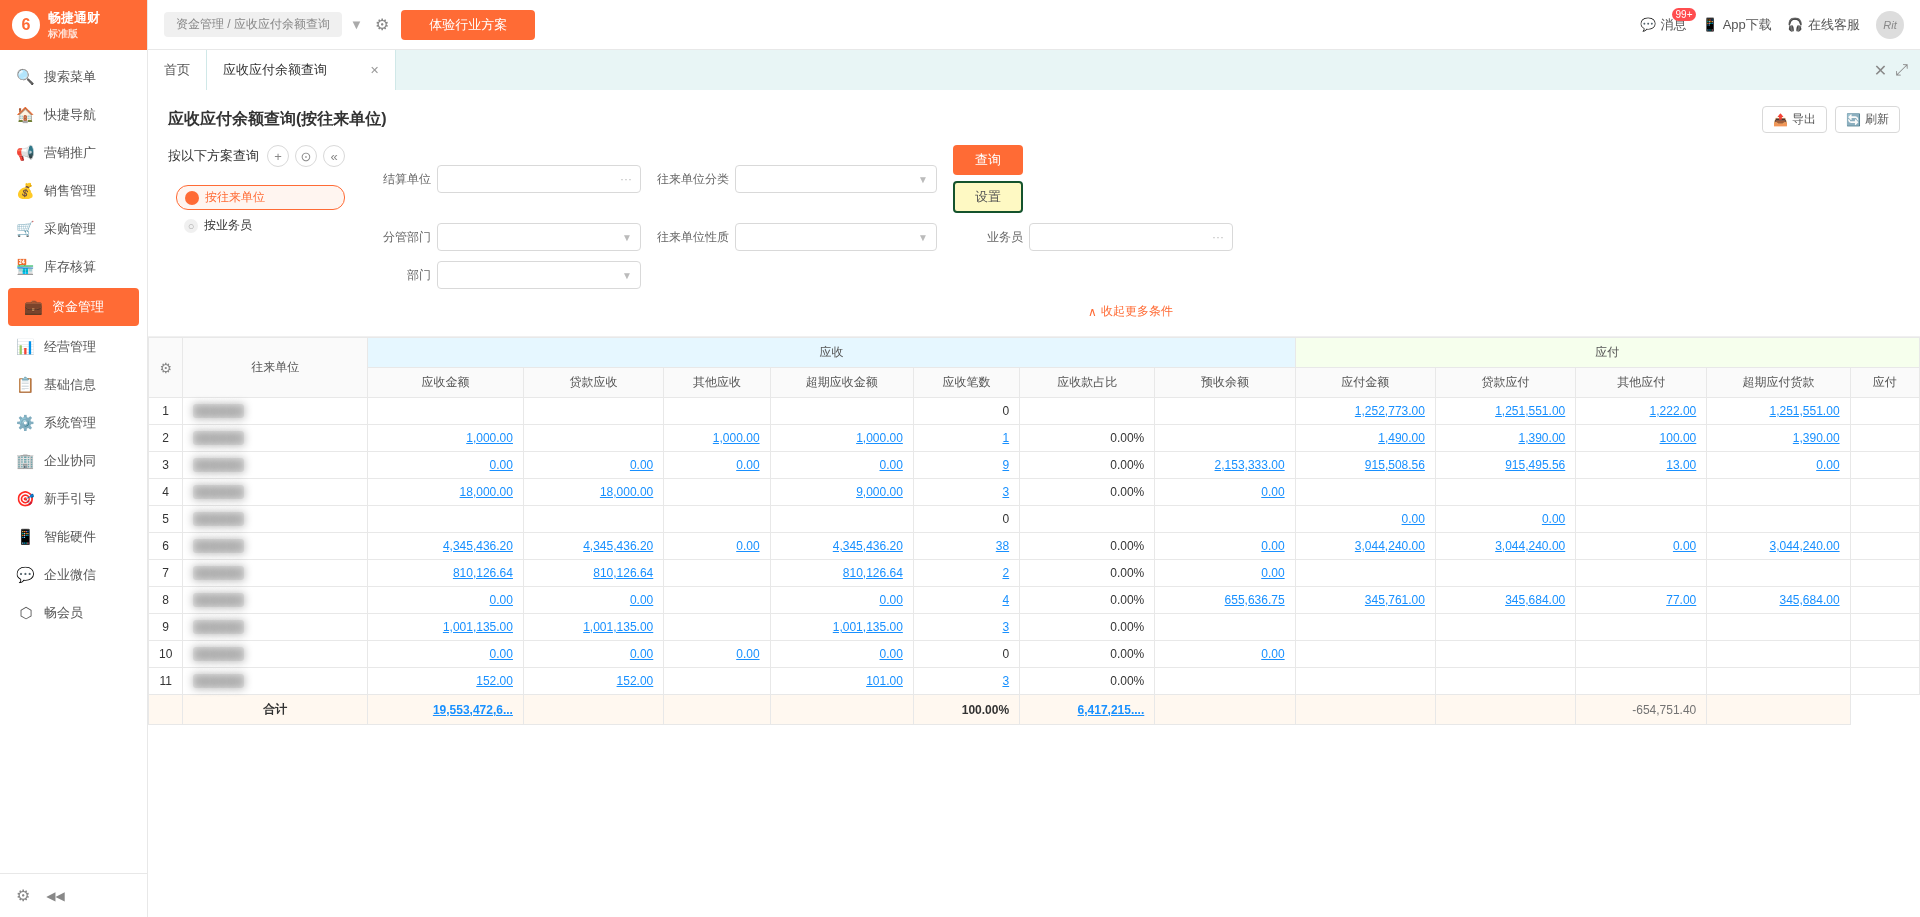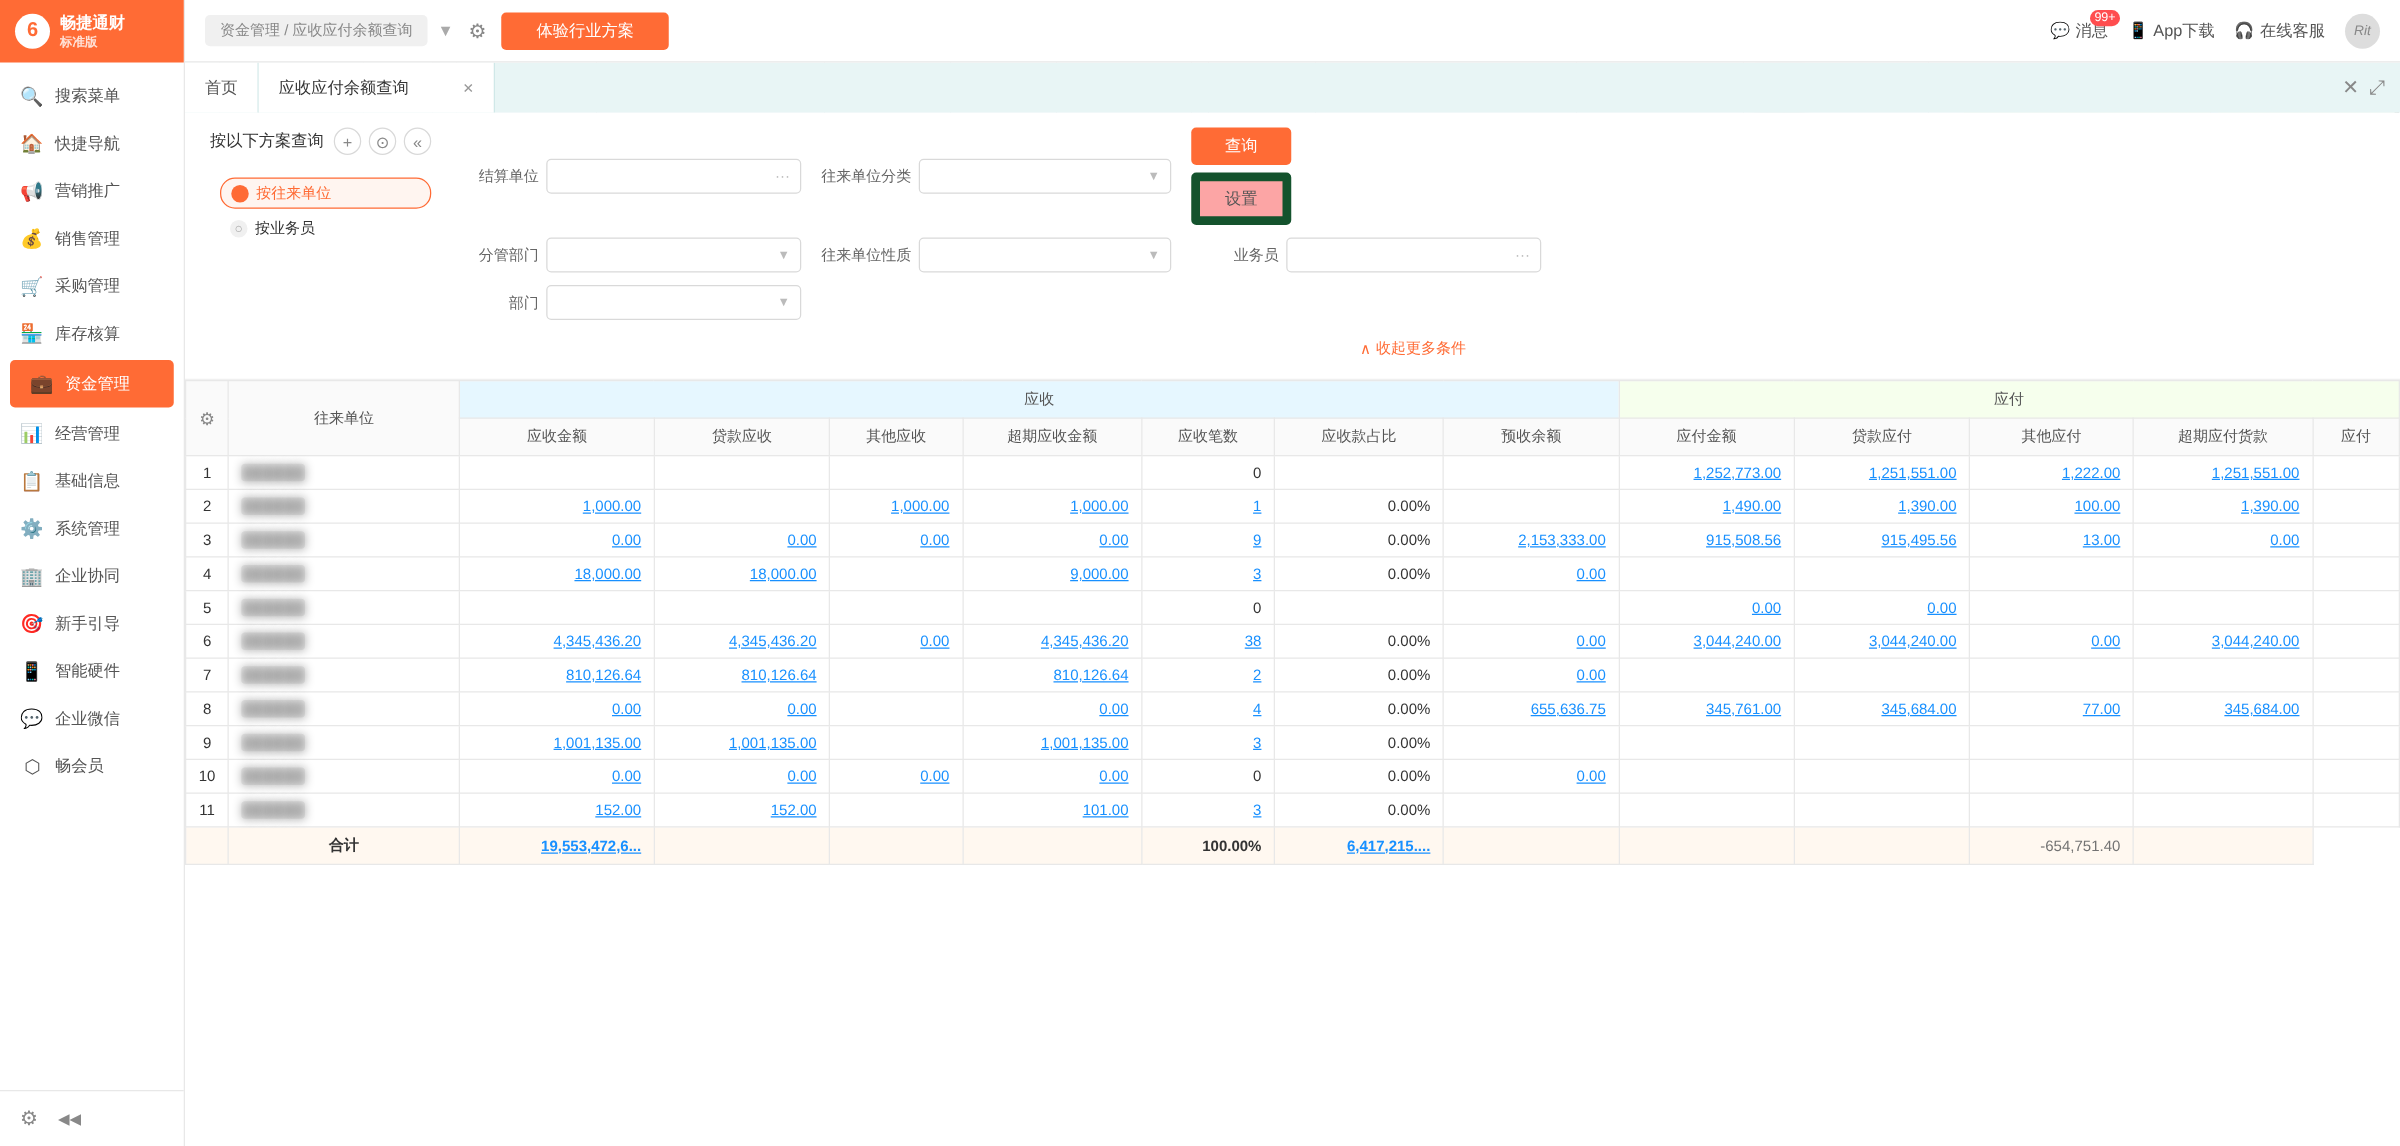--- a/index.html
+++ b/index.html
@@ -130,21 +130,21 @@
     .collapse-btn {
       display: flex; align-items: center; gap: 4px; cursor: pointer;
       color: #ff6b35; font-size: 12px; justify-content: center; padding: 4px;
     }
     .query-btn-group { display: flex; flex-direction: column; gap: 6px; }
     .btn-query {
       background: #ff6b35; color: #fff; border: none; border-radius: 4px;
       padding: 6px 20px; font-size: 13px; cursor: pointer;
     }
     .btn-setting {
-      background: #fca5a5; color: #555; border: 7px solid #14532d; border-radius: 4px;
+      background: #fef9c3; color: #555; border: 2px solid #14532d; border-radius: 4px;
       padding: 5px 20px; font-size: 13px; cursor: pointer;
     }
 
     
     .table-wrapper { overflow: auto; background: #fff; }
     .data-table {
       width: 100%; border-collapse: collapse; font-size: 12px;
     }
     .data-table th, .data-table td {
       border: 1px solid #e8e8e8; padding: 6px 10px; text-align: center;
@@ -279,20 +279,33 @@
   </div>
   <div style="margin-left:auto;display:flex;align-items:center;padding:0 12px;gap:8px;">
     <span style="color:#888;cursor:pointer;font-size:16px">✕</span>
     <span style="color:#888;cursor:pointer;font-size:16px">⤢</span>
   </div>
 </div>
 
 <div class="main">
   <div class="page-container">
 
+    <div class="page-header">
+      <h2 class="page-title">应收应付余额查询(按往来单位)</h2>
+      <div class="page-actions">
+        <button class="btn-export">
+          <span>📤</span>
+          <span>导出</span>
+        </button>
+        <button class="btn-refresh">
+          <span>🔄</span>
+          <span>刷新</span>
+        </button>
+      </div>
+    </div>
 
     <div class="filter-area">
       <div style="display:flex;gap:16px;align-items:flex-start">
 
         <div style="display:flex;flex-direction:column;gap:10px;">
           <div class="filter-label-row">
             <span style="font-size:13px;color:#333;white-space:nowrap">按以下方案查询</span>
             <div class="filter-actions">
               <div class="filter-action-btn">+</div>
               <div class="filter-action-btn">⊙</div>

